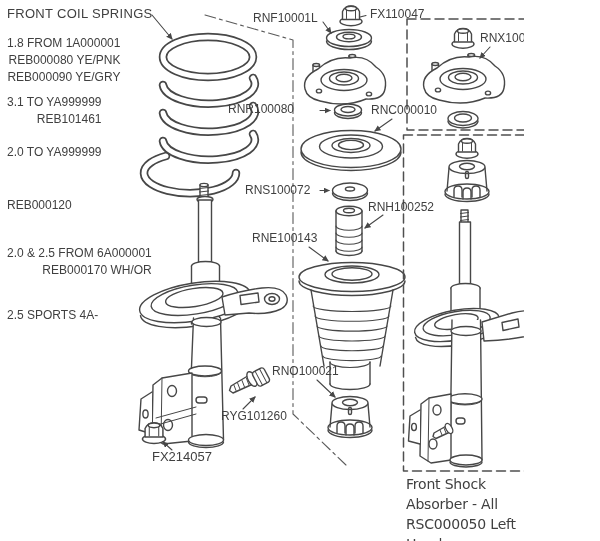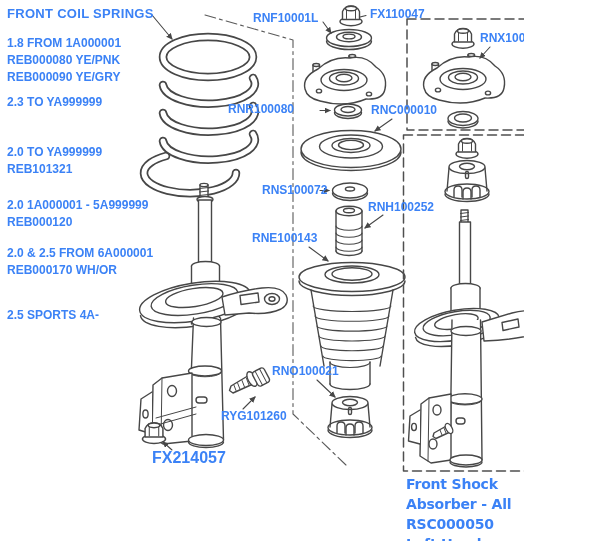--- a/index.html
+++ b/index.html
@@ -1,23 +1,23 @@
 <!DOCTYPE html>
 <html><head>
 <meta charset="utf-8">
 <style>
   html,body{margin:0;padding:0;background:#fff;}
   .stage{position:relative;width:524px;height:541px;background:#fff;overflow:hidden;
-         font-family:"Liberation Sans",sans-serif;color:#3b82f6;font-weight:bold;}
+         font-family:"Liberation Sans",sans-serif;color:#404040;}
   .stage svg{position:absolute;left:0;top:0;}
   .leftcol{position:absolute;left:7px;top:0;width:190px;}
   .heading{position:absolute;left:0;top:6px;font-size:13px;letter-spacing:.3px;}
-  .para{position:absolute;left:0;font-size:12px;line-height:17px;}
+  .para{position:absolute;left:0;font-size:12px;line-height:17px;text-align:right;}
   .plabel{position:absolute;font-size:12px;white-space:nowrap;}
-  .plabel.big{font-size:16px;}
+  .plabel.big{font-size:13px;}
   .footer{position:absolute;left:406px;top:474px;font-family:"DejaVu Sans",sans-serif;
           font-size:14px;line-height:20px;letter-spacing:-.2px;}
 </style>
 </head>
 <body>
 
 <div class="stage">
 
 <svg width="600" height="541" viewBox="0 0 600 541">
   <defs>
@@ -239,45 +239,44 @@
 </svg>
 
 <div class="leftcol">
   <div class="heading">FRONT COIL SPRINGS</div>
   <div class="para" style="top:35px">
     <div>1.8 FROM 1A000001</div>
     <div>REB000080 YE/PNK</div>
     <div>REB000090 YE/GRY</div>
   </div>
   <div class="para" style="top:94px">
-    <div>2.3 TO YA999999</div>
+    <div>3.1 TO YA999999</div>
+    <div>REB101461</div>
   </div>
   <div class="para" style="top:144px">
     <div>2.0 TO YA999999</div>
-    <div>REB101321</div>
   </div>
   <div class="para" style="top:197px">
-    <div>2.0 1A000001 - 5A999999</div>
     <div>REB000120</div>
   </div>
   <div class="para" style="top:245px">
     <div>2.0 &amp; 2.5 FROM 6A000001</div>
     <div>REB000170 WH/OR</div>
   </div>
   <div class="para" style="top:307px">
     <div>2.5 SPORTS 4A-</div>
   </div>
 </div>
 
 <span class="plabel" style="left:253px;top:11px">RNF10001L</span>
 <span class="plabel" style="left:370px;top:7px">FX110047</span>
 <span class="plabel" style="left:480px;top:31px">RNX100101</span>
 <span class="plabel" style="left:228px;top:102px">RNR100080</span>
 <span class="plabel" style="left:371px;top:103px">RNC000010</span>
-<span class="plabel" style="left:262px;top:183px">RNS100072</span>
+<span class="plabel" style="left:245px;top:183px">RNS100072</span>
 <span class="plabel" style="left:368px;top:200px">RNH100252</span>
 <span class="plabel" style="left:252px;top:231px">RNE100143</span>
 <span class="plabel" style="left:272px;top:364px">RNO100021</span>
 <span class="plabel" style="left:221px;top:409px">RYG101260</span>
 <span class="plabel big" style="left:152px;top:449px">FX214057</span>
 
 <div class="footer">
   <div>Front Shock Absorber - All</div>
   <div>RSC000050 Left Hand</div>
 </div>

